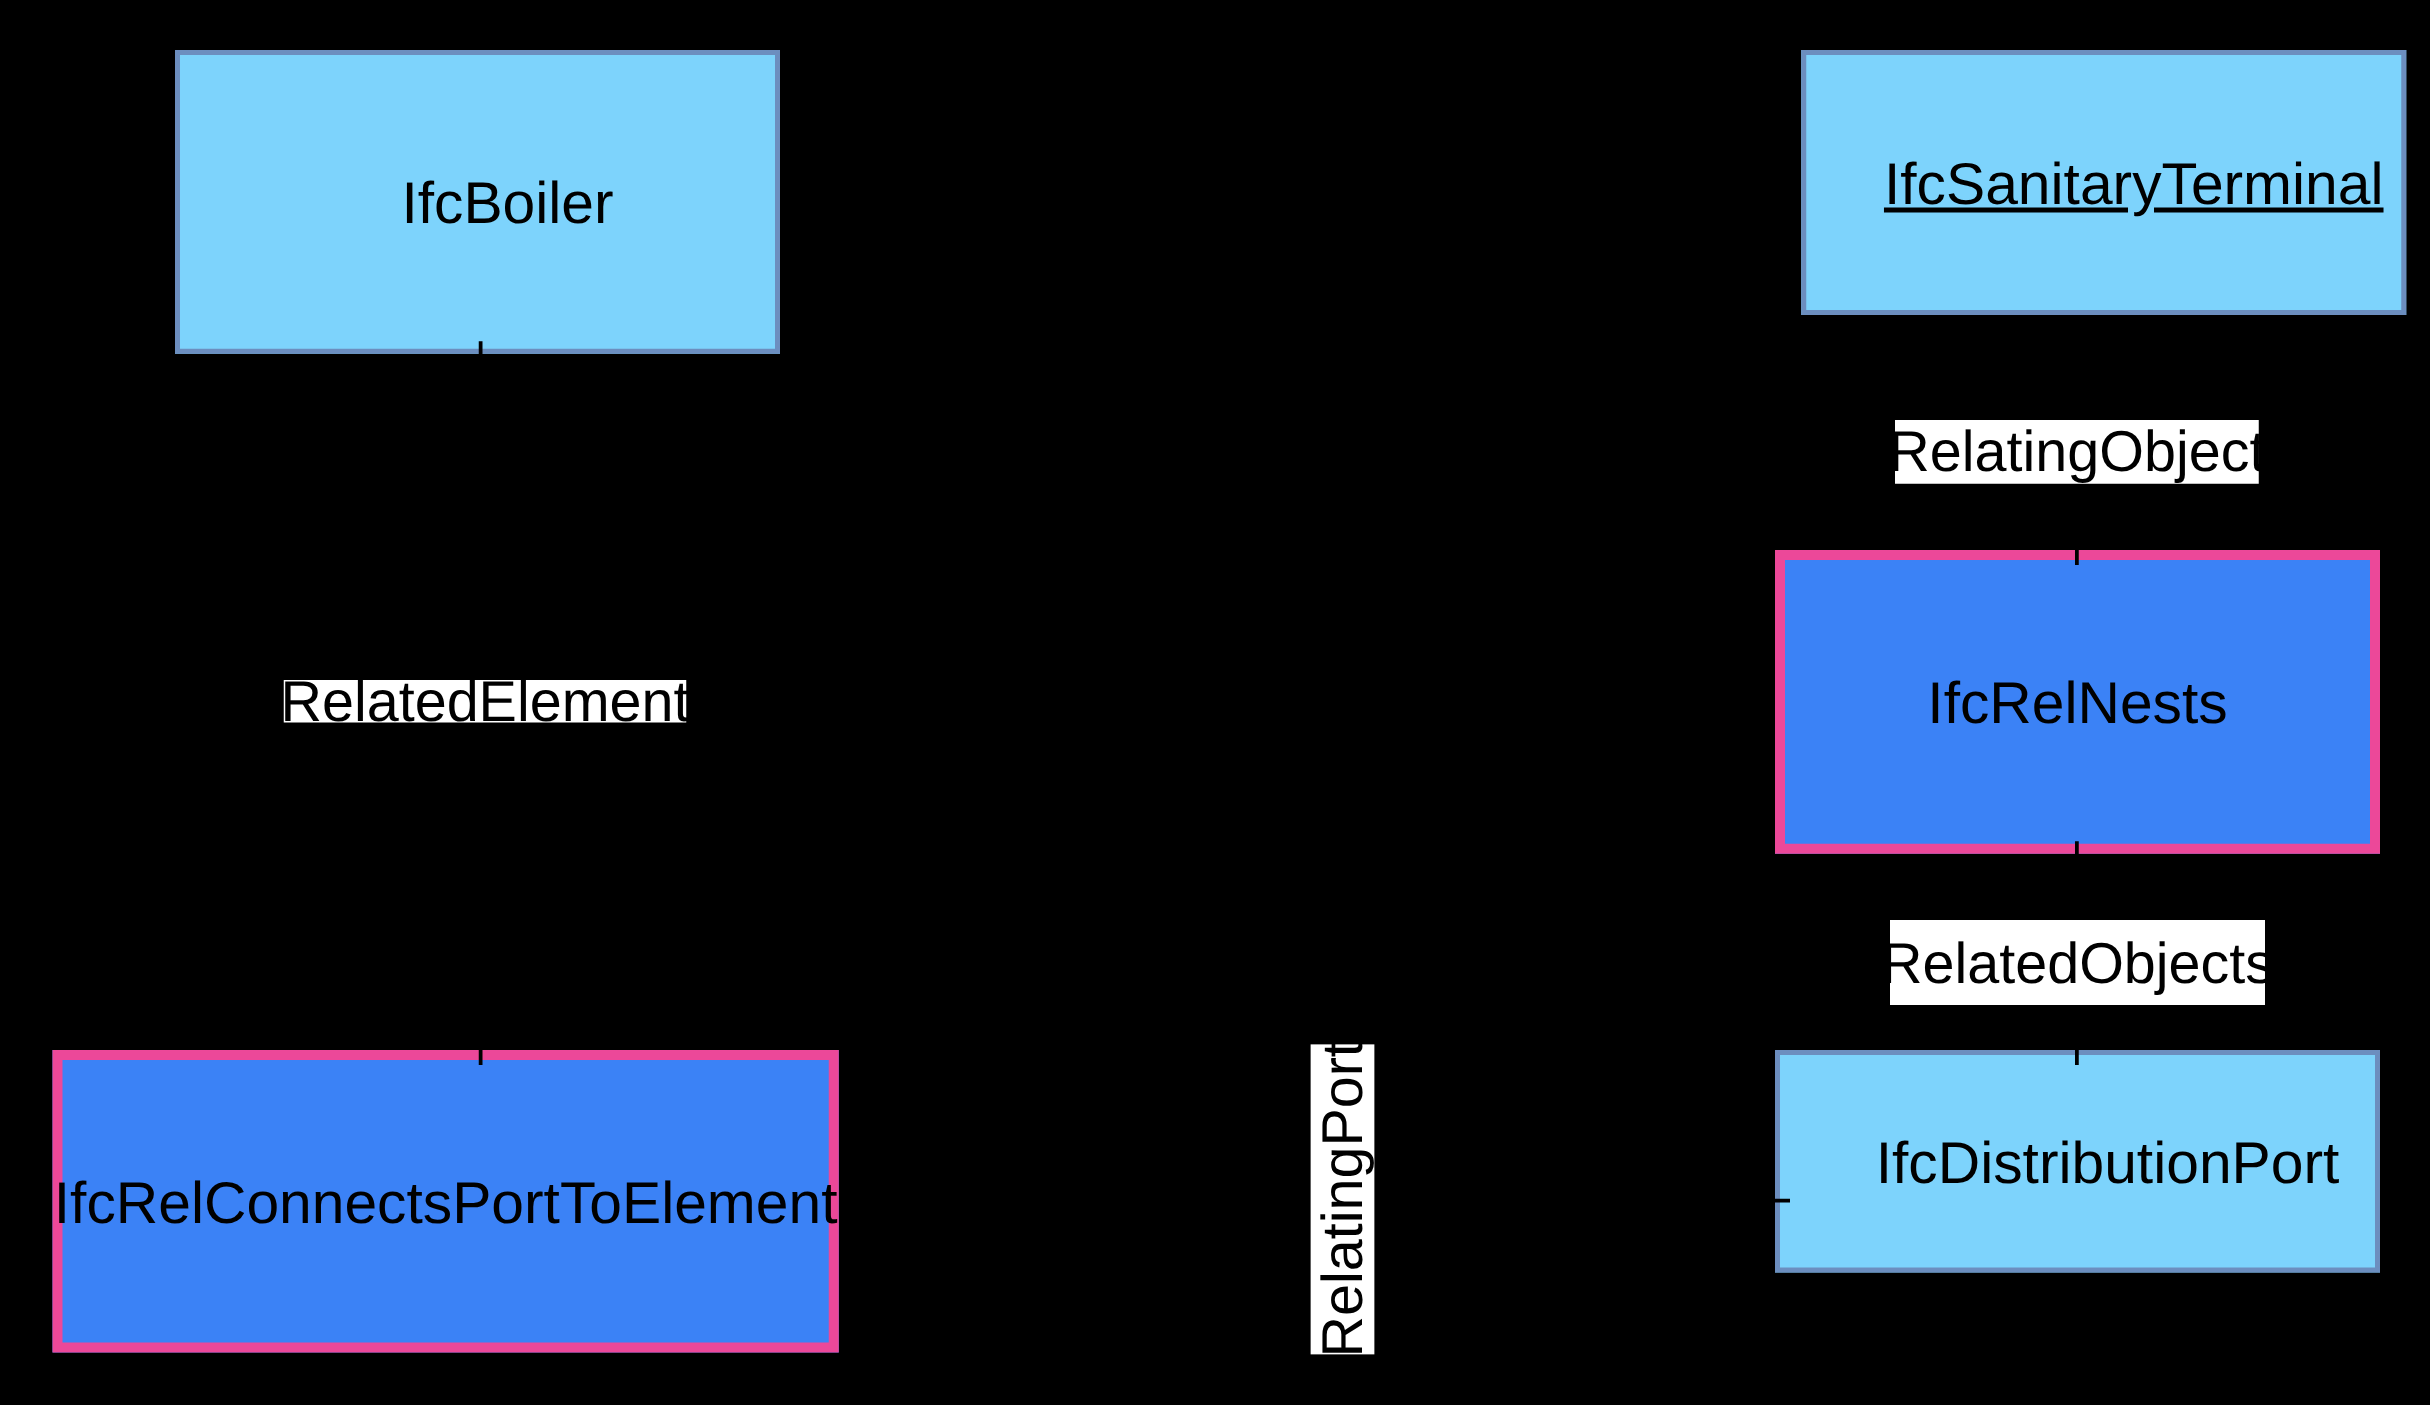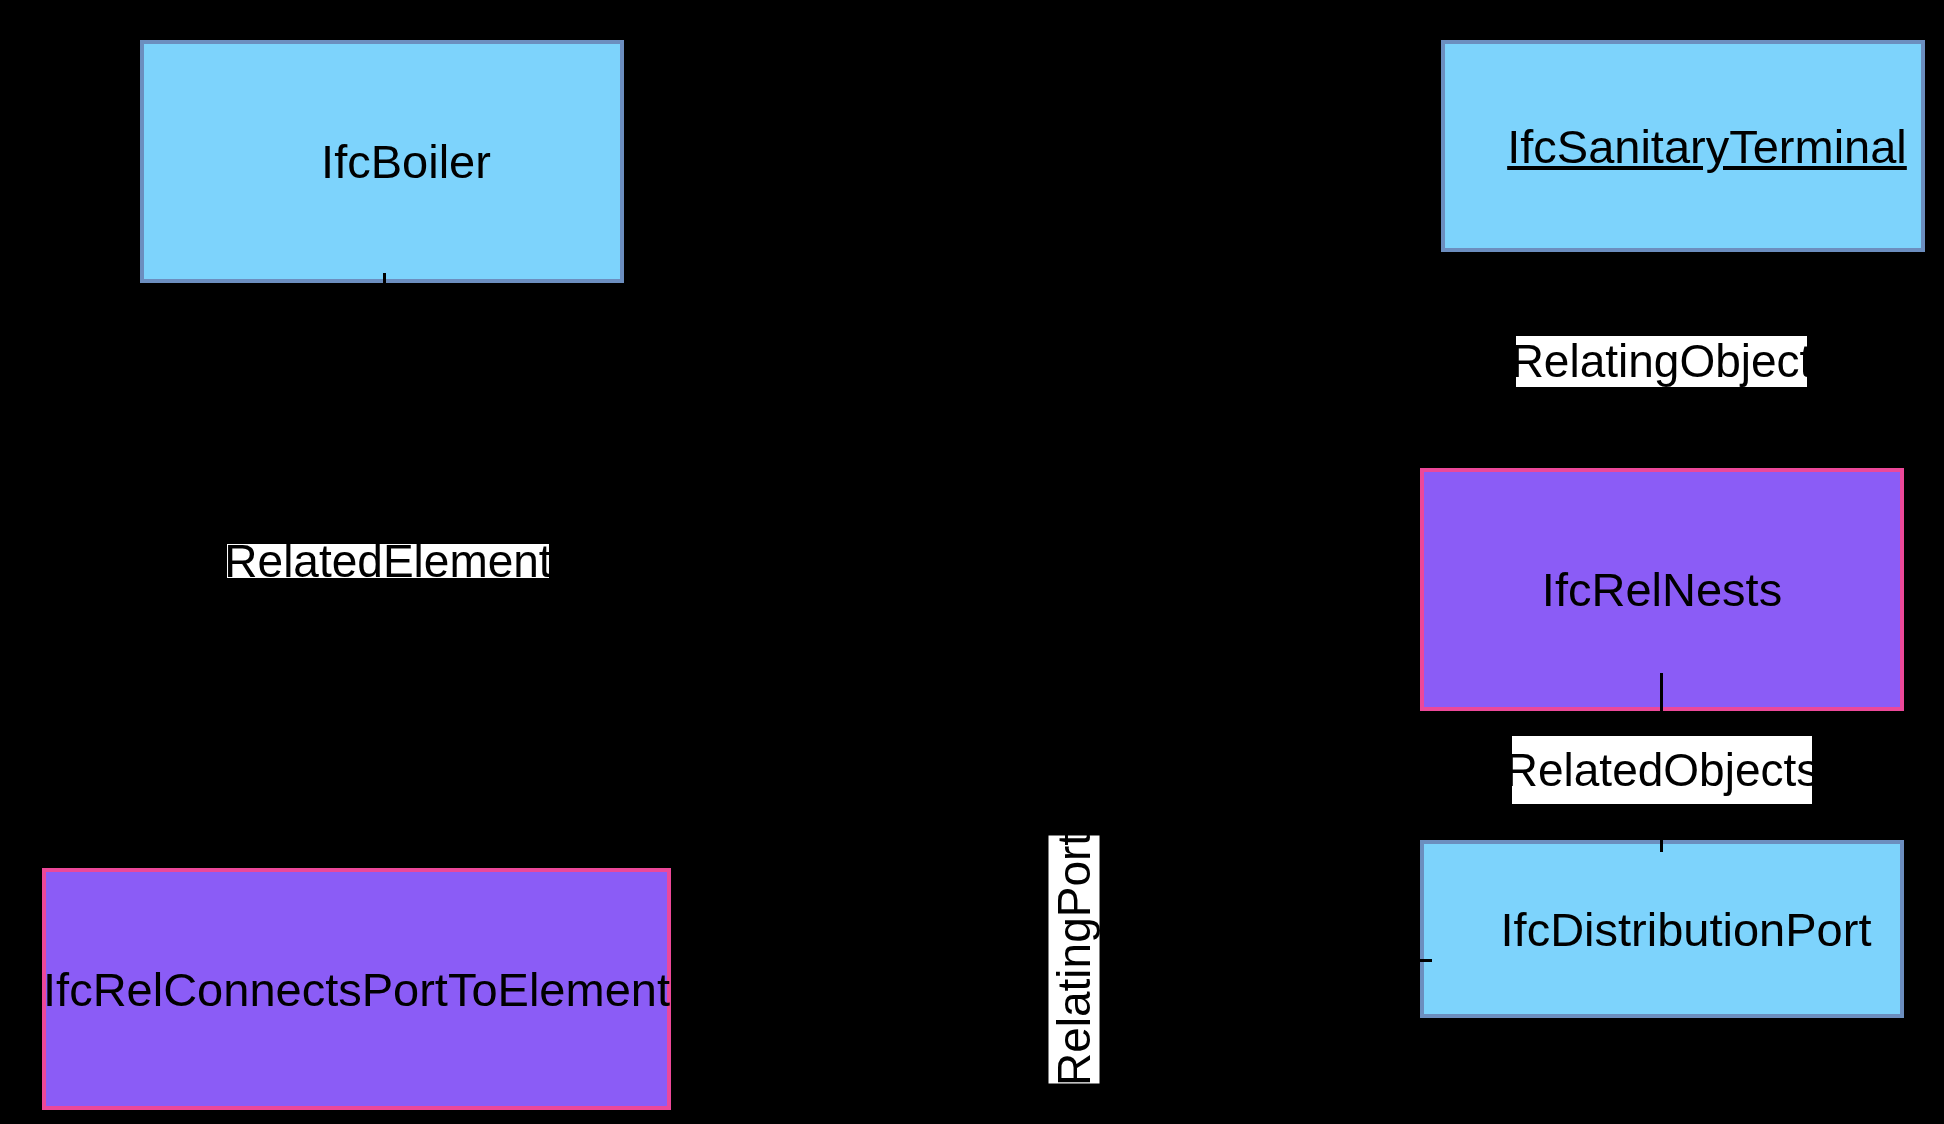--- a/index.html
+++ b/index.html
@@ -22,23 +22,22 @@
     color: #000000;
     z-index: 1;
     white-space: nowrap;
   }
   .node.entity {
     background: #7dd3fc;
     border: 4px solid #6c8ebf;
     padding-left: 48px;
   }
   .node.relationship {
-    background: #8b5cf6;
-    border: 4px solid #ec4899;
-    margin-top: 28px;
+    background: #3b82f6;
+    border: 8px solid #ec4899;
   }
   .edge-line {
     position: absolute;
     background: #000000;
     z-index: 3;
   }
   .edge-label {
     position: absolute;
     box-sizing: border-box;
     display: flex;

